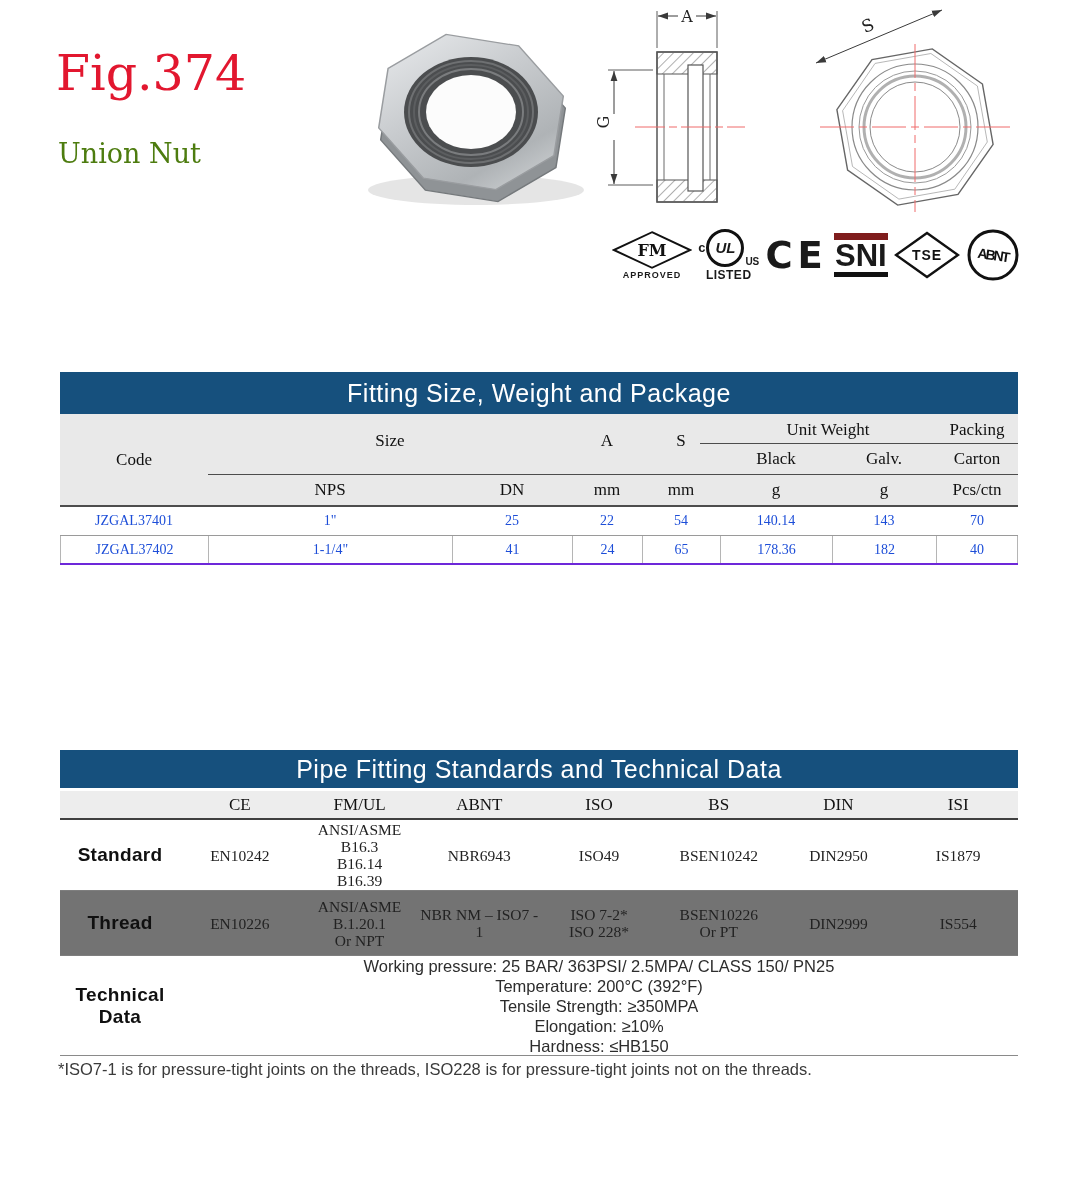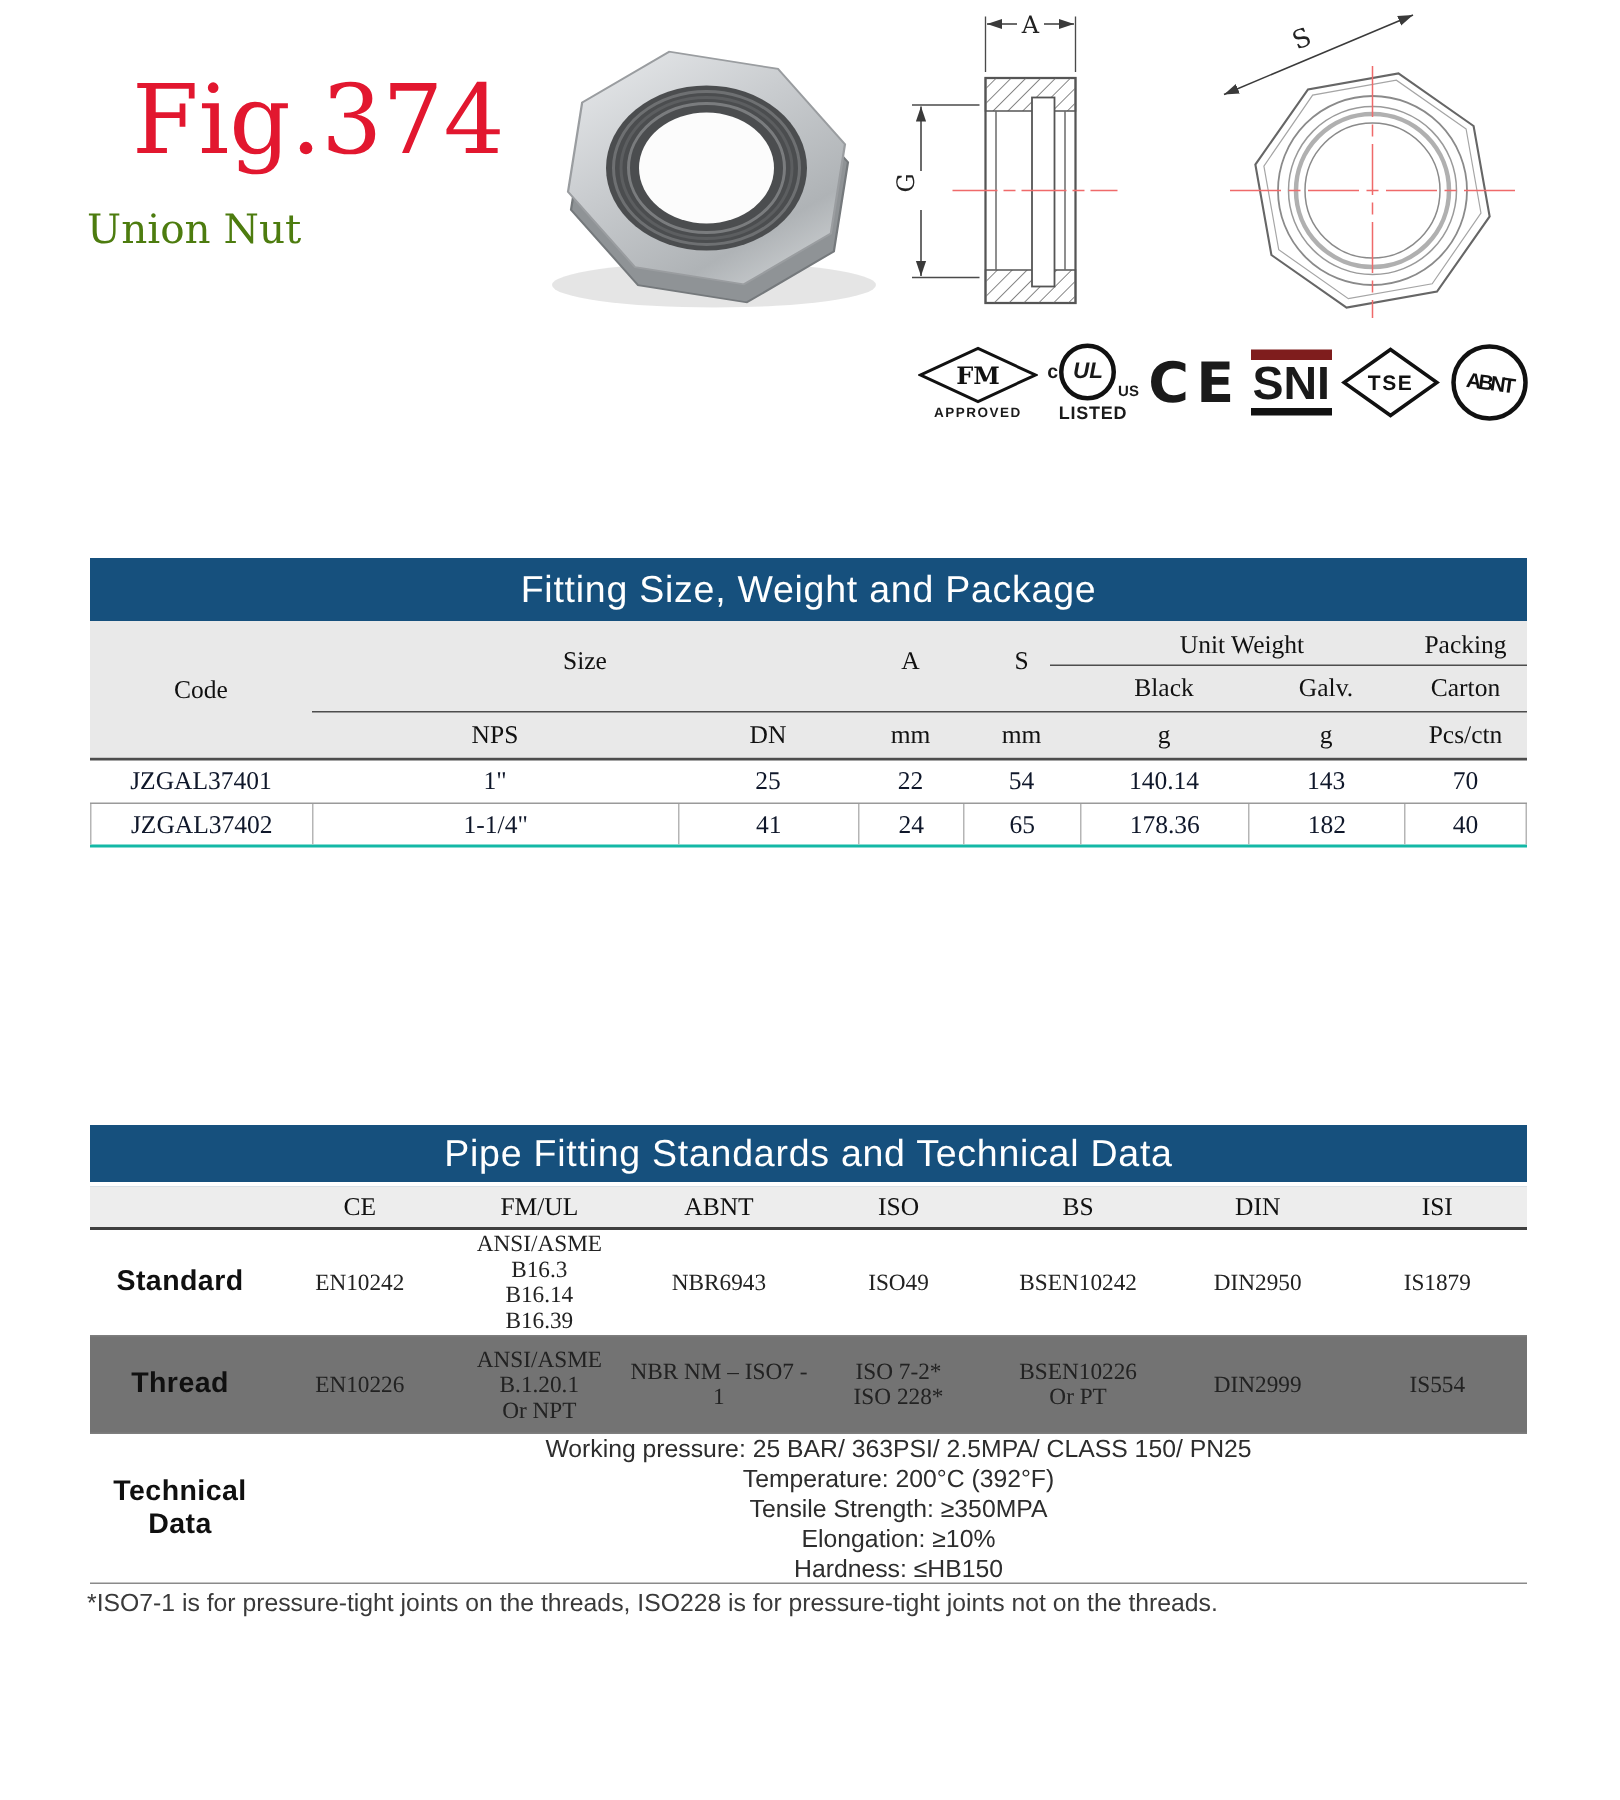--- a/index.html
+++ b/index.html
@@ -1,21 +1,21 @@
 <!DOCTYPE html>
 <html><head>
 <meta charset="utf-8">
 <style>
   * { margin:0; padding:0; box-sizing:border-box; }
   body { background:#ffffff; font-family:"Liberation Sans", sans-serif; }
   .page { position:relative; width:1080px; height:1200px; margin:0 auto; background:#fff; overflow:hidden; }
 
   
   .fig-label { position:absolute; left:56px; top:48px; font-family:"DejaVu Serif", serif;
-               font-size:64px; line-height:1.05; color:#e2172f;margin-left:32px; }
+               font-size:49px; line-height:1.05; color:#e2172f; }
   .product-name { position:absolute; left:58px; top:138px; font-family:"DejaVu Serif", serif;
                   font-size:27px; color:#4d7c0f; }
 
   .photo { position:absolute; left:336px; top:14px; }
   .drawing-section { position:absolute; left:595px; top:2px; }
   .drawing-front { position:absolute; left:812px; top:0px; }
 
   
   .cert-row { position:absolute; left:612px; top:222px; width:408px; height:66px;
               display:flex; justify-content:space-between; align-items:center; color:#1a1a1a; }
@@ -56,24 +56,24 @@
   .line-b { position:absolute; left:148px; top:60px; width:810px; border-top:1.5px solid #4d4d4d; }
   .u-nps { left:148px; top:61px; width:244px; height:30px; }
   .u-dn  { left:392px; top:61px; width:120px; height:30px; }
   .u-mm1 { left:512px; top:61px; width:70px;  height:30px; }
   .u-mm2 { left:582px; top:61px; width:78px;  height:30px; }
   .u-g1  { left:660px; top:61px; width:112px; height:30px; }
   .u-g2  { left:772px; top:61px; width:104px; height:30px; }
   .u-pcs { left:876px; top:61px; width:82px;  height:30px; }
 
   .t1-row { display:flex; height:30px; background:#fff;
-            font-family:"Liberation Serif", serif; font-size:17px; color:#0f172a; }
+            font-family:"Liberation Serif", serif; font-size:14px; color:#1d4ed8; }
   .t1-row .c { display:flex; align-items:center; justify-content:center; text-align:center; }
   .row1 { border-top:2px solid #4d4d4d; }
-  .row2 { border-top:1.5px solid #9a9a9a; border-bottom:2px solid #14b8a6; }
+  .row2 { border-top:1.5px solid #9a9a9a; border-bottom:2px solid #6d28d9; }
   .row2 .c { border-left:1.5px solid #b5b5b5; }
   .row2 .c:last-child { border-right:1.5px solid #b5b5b5; }
   .w-code{width:148px} .w-nps{width:244px} .w-dn{width:120px} .w-a{width:70px}
   .w-s{width:78px} .w-black{width:112px} .w-galv{width:104px} .w-carton{width:82px}
 
   
   .t2 { position:absolute; left:60px; top:750px; width:958px; }
   .t2 .title-bar { height:41px; border-bottom:3px solid #fff; }
   .t2-cols { display:flex; background:#ededed; height:29px; border-bottom:2px solid #3f3f3f;
              font-family:"Liberation Serif", serif; font-size:17px; color:#111; }

